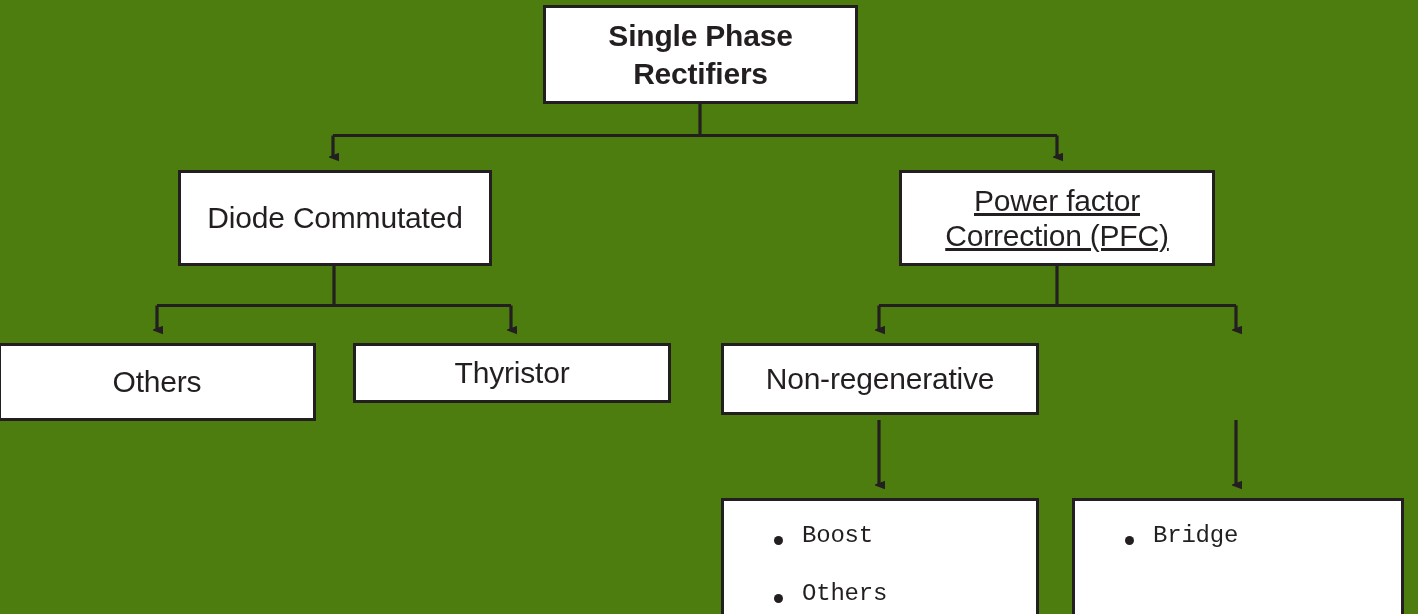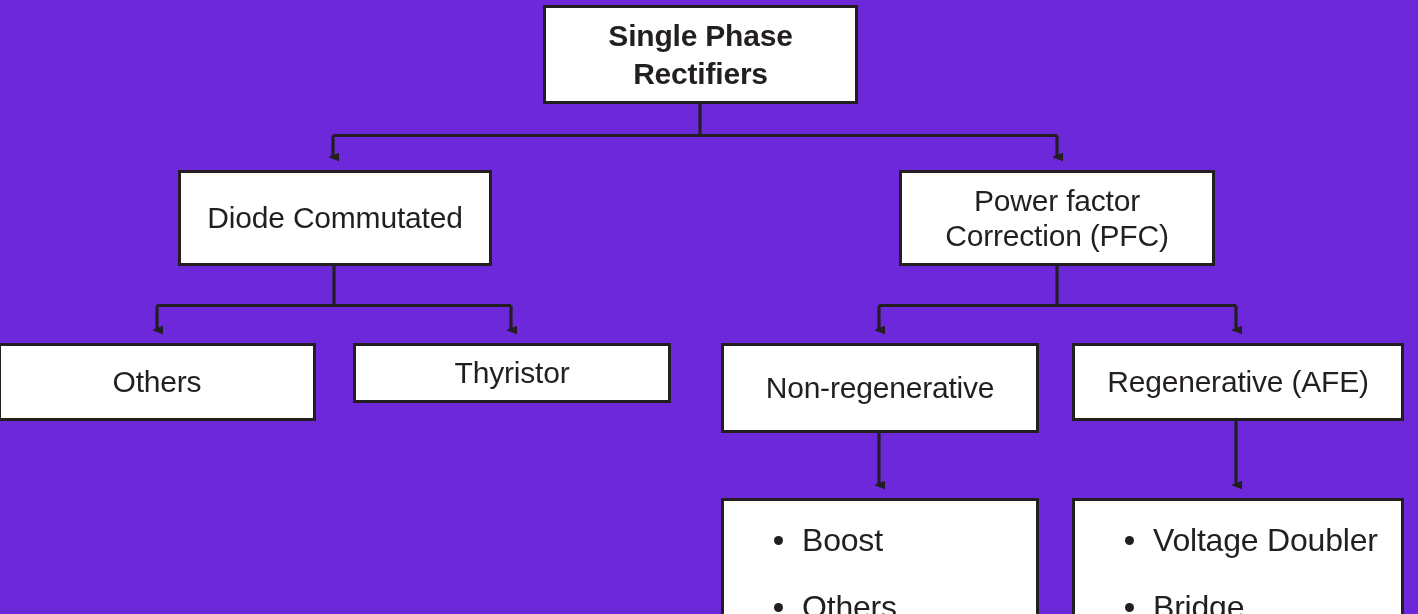--- a/index.html
+++ b/index.html
@@ -8,21 +8,21 @@
     background: #ffffff;
   }
   body {
     font-family: "Liberation Sans", sans-serif;
     -webkit-font-smoothing: antialiased;
   }
   #canvas {
     position: relative;
     width: 1418px;
     height: 614px;
-    background: #6d28d9;
+    background: #4d7c0f;
     overflow: hidden;
   }
   #edges {
     position: absolute;
     left: 0;
     top: 0;
     width: 1418px;
     height: 614px;
     pointer-events: none;
   }
@@ -56,25 +56,26 @@
     white-space: pre-line;
     padding: 0 6px;
   }
   ul.bullets {
     list-style: none;
     margin: 0;
     padding: 22px 0 0 50px;
   }
   ul.bullets li {
     position: relative;
-    font-size: 32px;
+    font-size: 24px;
     line-height: 1.1;
     margin-bottom: 32px;
     color: #231f20;
     padding-left: 28px;
+    font-family: Liberation Mono, monospace;
   }
   ul.bullets li::before {
     content: "";
     position: absolute;
     left: 0;
     top: 13px;
     width: 9px;
     height: 9px;
     border-radius: 50%;
     background: #231f20;
@@ -124,48 +125,44 @@
 
   <div class="node root" style="left:543px; top:5px; width:315px; height:99px;">
     <span class="label">Single Phase
 Rectifiers</span>
   </div>
 
   <div class="node" style="left:178px; top:170px; width:314px; height:96px;">
     <span class="label">Diode Commutated</span>
   </div>
 
-  <div class="node" style="left:899px; top:170px; width:316px; height:96px;">
+  <div class="node" style="left:899px; top:170px; width:316px; height:96px;text-decoration:underline;">
     <span class="label">Power factor
 Correction (PFC)</span>
   </div>
 
   <div class="node" style="left:-2px; top:343px; width:318px; height:78px;">
     <span class="label">Others</span>
   </div>
 
   <div class="node" style="left:353px; top:343px; width:318px; height:60px;">
     <span class="label">Thyristor</span>
   </div>
 
-  <div class="node" style="left:721px; top:343px; width:318px; height:90px;">
+  <div class="node" style="left:721px; top:343px; width:318px; height:72px;">
     <span class="label">Non-regenerative</span>
   </div>
 
-  <div class="node" style="left:1072px; top:343px; width:332px; height:78px;">
-    <span class="label">Regenerative (AFE)</span>
-  </div>
 
   <div class="node list" style="left:721px; top:498px; width:318px; height:130px;">
     <ul class="bullets">
       <li>Boost</li>
       <li>Others</li>
     </ul>
   </div>
 
   <div class="node list" style="left:1072px; top:498px; width:332px; height:130px;">
     <ul class="bullets">
-      <li>Voltage Doubler</li>
       <li>Bridge</li>
     </ul>
   </div>
 
 </div>
 
 </body></html>

